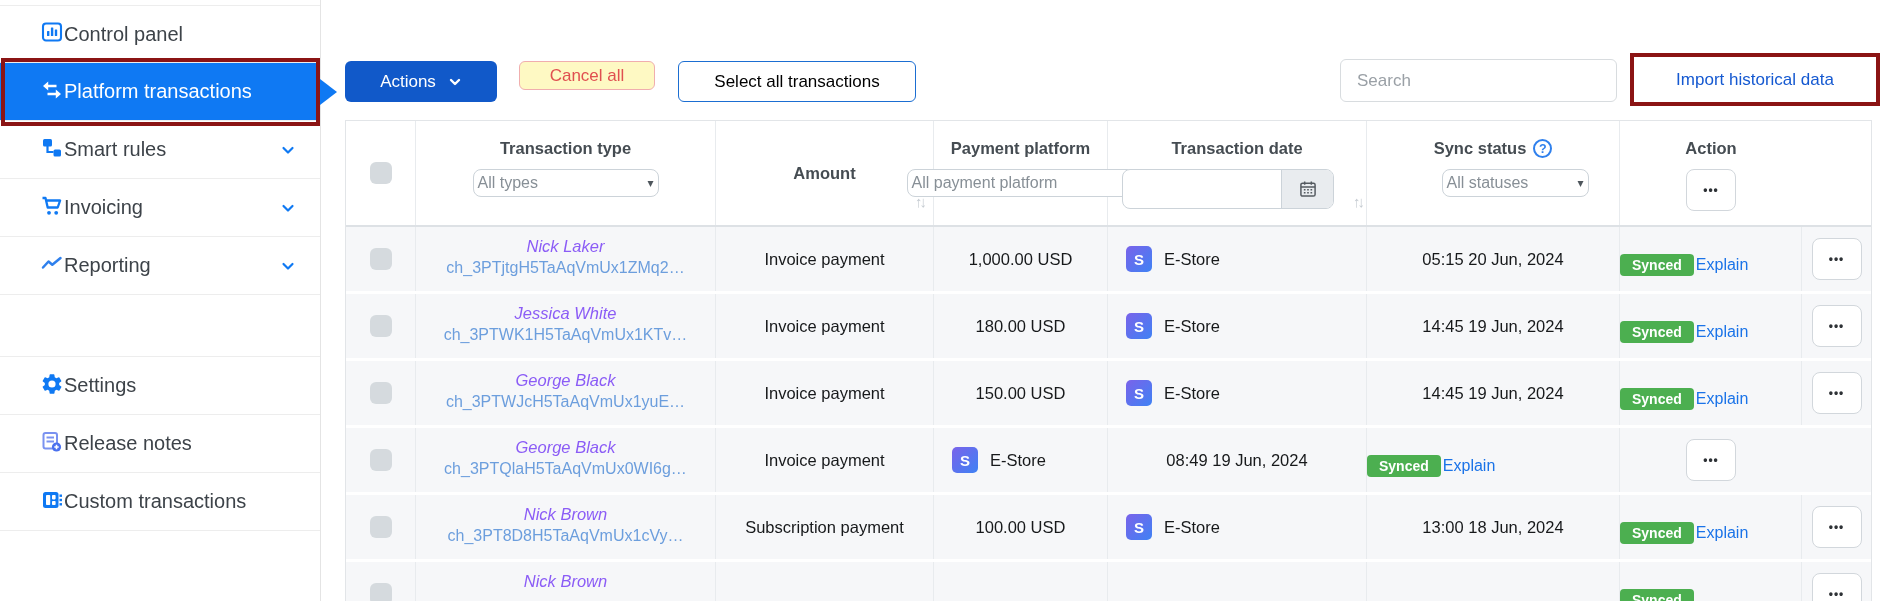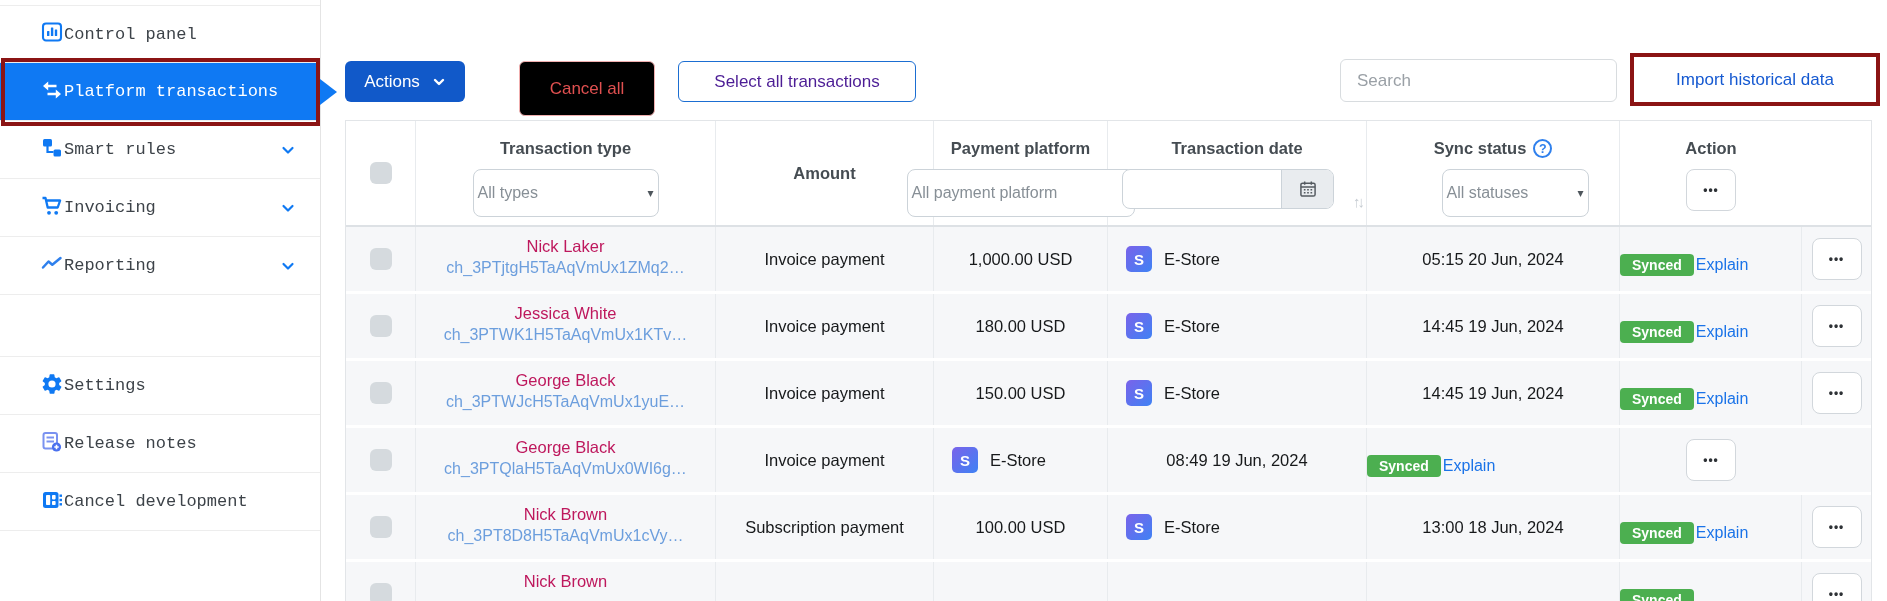--- a/index.html
+++ b/index.html
@@ -7,62 +7,62 @@
   .app { position:relative; width:1887px; height:601px; background:#fff; overflow:hidden; }
 
   
   .sidebar { position:absolute; left:0; top:0; width:321px; height:601px; background:#fff;
              border-right:1px solid #e4e4e4; padding-top:5px; }
   .side-item { height:58px; display:flex; align-items:center; padding-left:40px;
                border-bottom:1px solid #ededed; cursor:pointer; background:#fff; }
   .side-item.first { border-top:1px solid #ededed; }
   .side-item . licon, .side-icon { width:26px; height:26px; flex:0 0 26px; margin-right:22px;
                display:flex; align-items:center; justify-content:center; }
-  .side-label { font-size:17px; color:#3d4349; white-space:nowrap;font-family:Liberation Mono, monospace; }
+  .side-label { font-size:20px; color:#3d4349; white-space:nowrap; }
   .side-item.active { background:#0f79f3; }
   .side-item.active .side-label { color:#fff; font-weight:500; }
   .side-gap { height:62px; border-bottom:1px solid #ededed; }
   .side-chevron { margin-left:auto; margin-right:24px; display:flex; }
 
   .annotation-sidebar { position:absolute; left:1px; top:58px; width:319px; height:68px;
                border:4px solid #8b1414; z-index:6; pointer-events:none; }
   .pointer-triangle { position:absolute; left:320px; top:79px; width:0; height:0; z-index:5;
                border-top:13px solid transparent; border-bottom:13px solid transparent;
                border-left:17px solid #0f79f3; }
 
   
   .btn { position:absolute; display:flex; align-items:center; justify-content:center;
          border-radius:6px; font-size:17px; cursor:pointer; }
-  .btn-actions { left:345px; top:61px; width:120px; height:41px; background:#1159c9; color:#fff;
+  .btn-actions { left:345px; top:61px; width:152px; height:41px; background:#1159c9; color:#fff;
          font-weight:500; gap:12px; }
-  .btn-cancel { left:519px; top:61px; width:136px; height:55px; background:#000000;
+  .btn-cancel { left:519px; top:61px; width:136px; height:29px; background:#fef9c3;
          border:1px solid #f0aeae; color:#e05050; }
   .btn-select-all { left:678px; top:61px; width:238px; height:41px; background:#fff;
-         border:1px solid #1b6ed2; color:#4c1d95; }
+         border:1px solid #1b6ed2; color:#000000; }
   .search-input { position:absolute; left:1340px; top:59px; width:277px; height:43px;
          border:1px solid #d8dcdf; border-radius:6px; padding:0 16px; font-size:17px;
          color:#3c4043; outline:none; font-family:"Liberation Sans", sans-serif; }
   .search-input::placeholder { color:#9aa0a6; }
   .annotation-import { position:absolute; left:1630px; top:53px; width:250px; height:53px;
          border:4px solid #8b1414; background:#fff; display:flex; align-items:center;
          justify-content:center; }
   .import-link { color:#1559d1; font-size:17px; cursor:pointer; }
 
   
   .table { position:absolute; left:345px; top:120px; width:1527px; background:#fff;
            border:1px solid #e2e5e8; border-bottom:none; }
   .thead, .tr { display:grid; grid-template-columns:70px 300px 218px 174px 259px 253px 182px 69px; }
   .thead { height:106px; border-bottom:2px solid #dde1e5; background:#fff; }
   .th { border-right:1px solid #e8ebee; position:relative; display:flex; flex-direction:column;
         align-items:center; }
   .th:last-child { border-right:none; }
   .th.vcenter { justify-content:center; }
   .th-label { font-size:16.5px; font-weight:700; color:#454c52; display:flex; align-items:center; }
   .th-top { margin-top:18px; }
-  .select { height:48px; border:1px solid #ccd3d9; border-radius:8px; background:#fff;
+  .select { height:28px; border:1px solid #ccd3d9; border-radius:8px; background:#fff;
         display:flex; align-items:center; justify-content:space-between; padding:0 4px;
         color:#878f96; font-size:16px; margin-top:11px; cursor:pointer; white-space:nowrap; }
   .sel-caret { color:#4e565c; font-size:12px; margin-left:8px; }
   .sort-glyph { position:absolute; right:9px; top:72px; color:#c6ccd2; font-size:15px;
         font-weight:700; letter-spacing:-3px; cursor:pointer; }
   .datebox { display:flex; height:40px; width:212px; border:1px solid #ccd3d9; border-radius:8px;
         overflow:hidden; margin-top:11px; background:#fff; align-self:flex-start; margin-left:14px; }
   .date-field { flex:1; }
   .date-btn { width:52px; background:#e9ecef; border-left:1px solid #ccd3d9; display:flex;
         align-items:center; justify-content:center; cursor:pointer; }
@@ -71,21 +71,21 @@
         justify-content:center; margin-left:7px; cursor:pointer; }
   .dots-btn { width:50px; height:42px; border:1px solid #d2d7dc; border-radius:8px; background:#fff;
         display:flex; align-items:center; justify-content:center; color:#2e3236; font-size:12px;
         font-weight:700; letter-spacing:1px; cursor:pointer; margin-top:11px; }
 
   .tr { height:67px; background:#f6f7f9; border-bottom:3px solid #ffffff; }
   .td { border-right:1px solid #e8ebee; display:flex; align-items:center; justify-content:center;
         font-size:16.5px; color:#17191b; overflow:hidden; }
   .td:last-child { border-right:none; }
   .td-info { flex-direction:column; justify-content:flex-start; padding-top:10px; gap:3px; }
-  .row-name { font-weight:500; color:#be185d; }
+  .row-name { font-weight:500; color:#8b5cf6;font-style:italic; }
   .row-id { color:#6c9edd; font-size:16px; cursor:pointer; white-space:nowrap; }
   .td-platform { justify-content:flex-start; padding-left:18px; gap:12px; }
   .store-icon { width:26px; height:26px; border-radius:5px;
         background:linear-gradient(135deg,#7a63ea,#3f82f4); color:#fff; font-weight:700;
         font-size:15px; display:flex; align-items:center; justify-content:center; flex:0 0 26px; }
   .td-sync { justify-content:flex-start; padding-top:11px; gap:2px; }
   .badge { background:#4caf50; color:#fff; font-weight:700; font-size:14px; padding:3px 12px;
         border-radius:4px; }
   .explain { color:#1a73e8; font-size:16px; cursor:pointer; }
   .checkbox { width:22px; height:22px; border-radius:6px; background:#d5dade; cursor:pointer; }
@@ -195,21 +195,21 @@
         <svg width="24" height="24" viewBox="0 0 24 24">
             <rect x="3" y="4" width="15.5" height="16" rx="2.5" fill="#0f79f3"></rect>
             <rect x="6" y="7" width="4.2" height="10" rx="0.8" fill="#fff"></rect>
             <rect x="12" y="7" width="3.6" height="4.4" rx="0.8" fill="#fff"></rect>
             <rect x="12" y="13" width="3.6" height="4" rx="0.8" fill="#fff"></rect>
             <rect x="19.5" y="6.5" width="2.5" height="2.4" fill="#0f79f3"></rect>
             <rect x="19.5" y="10.8" width="2.5" height="2.4" fill="#0f79f3"></rect>
             <rect x="19.5" y="15.1" width="2.5" height="2.4" fill="#0f79f3"></rect>
           </svg>
       </span>
-      <span class="side-label">Cancel development</span>
+      <span class="side-label">Custom transactions</span>
     </div>
   </nav>
 
   <div class="annotation-sidebar"></div>
   <div class="pointer-triangle"></div>
 
   <div class="btn btn-actions">
     <span>Actions</span>
     <span style="display:flex;">
       <svg width="14" height="14" viewBox="0 0 14 14">

